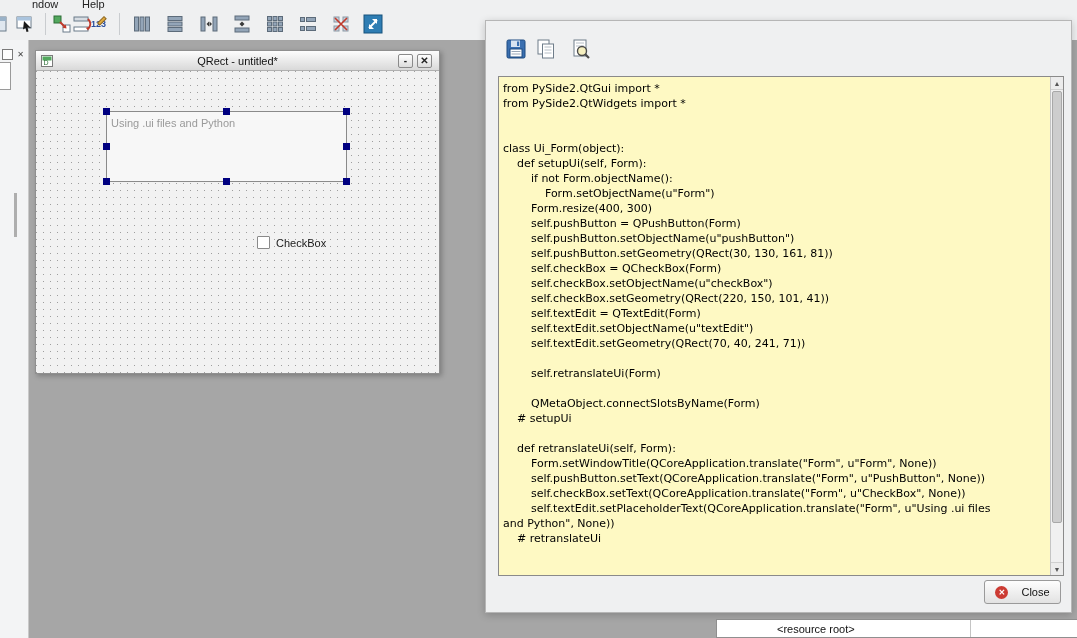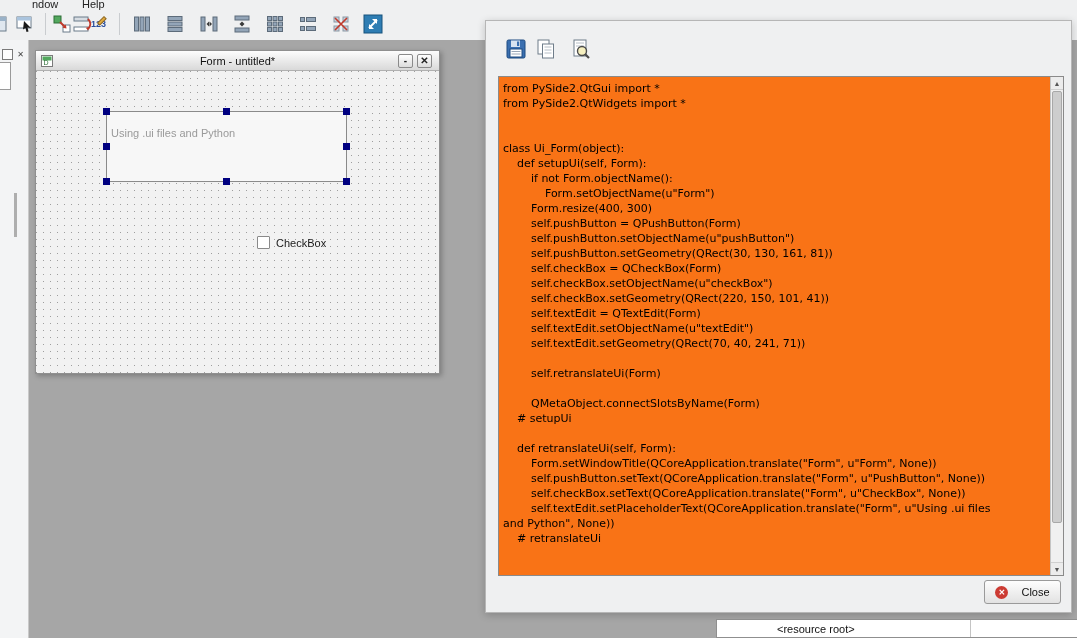--- a/index.html
+++ b/index.html
@@ -40,36 +40,36 @@
   .form-title { position:absolute; left:0; right:0; text-align:center; font-size:11px; color:#111; }
   .form-win-icon { position:absolute; left:5px; top:4px; width:12px; height:12px; }
   .win-btn { position:absolute; top:3px; width:15px; height:14px; border:1px solid #8a8a8a; border-radius:2px; background:linear-gradient(180deg,#ffffff,#dcdcdc); font-size:10px; line-height:12px; text-align:center; color:#222; font-weight:bold; }
   .win-btn.min { right:26px; }
   .win-btn.close { right:7px; }
 
   .form-body { position:absolute; top:20px; left:0; right:0; bottom:0; background:#f2f2f2;
     background-image:radial-gradient(circle,#9e9e9e 0.8px, transparent 0.9px);
     background-size:7px 7px; background-position:4px 4px; }
 
-  .w-textedit { position:absolute; left:70px; top:40px; width:241px; height:71px; background:#f7f7f7; border:1px solid #8a8a8a; padding:15px 4px; color:#9a9a9a; }
+  .w-textedit { position:absolute; left:70px; top:40px; width:241px; height:71px; background:#f7f7f7; border:1px solid #8a8a8a; padding:5px 4px; color:#9a9a9a; }
   .handle { position:absolute; width:7px; height:7px; background:#000080; }
   .h-tl{ left:-4px; top:-4px; } .h-tm{ left:50%; margin-left:-4px; top:-4px; } .h-tr{ right:-4px; top:-4px; }
   .h-ml{ left:-4px; top:50%; margin-top:-4px; } .h-mr{ right:-4px; top:50%; margin-top:-4px; }
   .h-bl{ left:-4px; bottom:-4px; } .h-bm{ left:50%; margin-left:-4px; bottom:-4px; } .h-br{ right:-4px; bottom:-4px; }
 
   .w-pushbutton { position:absolute; left:31px; top:132px; width:160px; height:73px; background:linear-gradient(180deg,#f8f8f8,#ededed); border:1px solid #9a9a9a; border-radius:3px; display:flex; align-items:center; justify-content:center; color:#111; }
   .w-checkbox { position:absolute; left:221px; top:151px; width:101px; height:41px; display:flex; align-items:center; }
   .cb-box { width:13px; height:13px; background:#ffffff; border:1px solid #8a8a8a; border-radius:1px; margin-right:6px; }
 
   
   .code-dialog { position:absolute; left:485px; top:20px; width:587px; height:593px; background:#eff0f1; border:1px solid #b6b6b6; box-shadow:0 2px 8px rgba(0,0,0,0.2); }
   .cd-icon { position:absolute; top:17px; width:22px; height:22px; }
   .cd-icon.save { left:19px; } .cd-icon.copy { left:49px; } .cd-icon.find { left:84px; }
 
-  .code-area { position:absolute; left:12px; top:55px; width:566px; height:500px; background:#f97316; border:1px solid #8a8a8a; overflow:hidden; }
+  .code-area { position:absolute; left:12px; top:55px; width:566px; height:500px; background:#fef9c3; border:1px solid #8a8a8a; overflow:hidden; }
   .code-pre { position:absolute; left:0; top:0; right:14px; padding:4px 0 0 4px; font-family:"DejaVu Sans", sans-serif; font-size:11px; line-height:15px; white-space:pre; color:#000; }
   .vscroll { position:absolute; top:0; right:0; bottom:0; width:13px; background:#f0f0f0; border-left:1px solid #c4c4c4; }
   .vs-btn { position:absolute; left:0; width:12px; height:13px; font-size:7px; color:#555; text-align:center; line-height:13px; background:#ececec; }
   .vs-up { top:0; border-bottom:1px solid #d0d0d0; } .vs-up::before{ content:"▲"; }
   .vs-down { bottom:0; border-top:1px solid #d0d0d0; } .vs-down::before{ content:"▼"; }
   .vs-thumb { position:absolute; left:1px; top:14px; width:10px; height:432px; background:#cdcdcd; border:1px solid #a8a8a8; border-radius:2px; }
 
   .close-button { position:absolute; right:10px; bottom:8px; width:77px; height:24px; border:1px solid #9a9a9a; border-radius:3px; background:linear-gradient(180deg,#fdfdfd,#e2e2e2); display:flex; align-items:center; justify-content:center; gap:13px; color:#111; cursor:default; }
   .close-red { width:13px; height:13px; border-radius:50%; background:#cc3b33; color:#fff; font-size:8px; line-height:13px; text-align:center; font-weight:bold; }
   .close-red::before{ content:"✕"; }
@@ -214,21 +214,21 @@
 
 <div class="form-window">
   <div class="form-titlebar">
     <span class="form-win-icon">
       <svg width="12" height="12" viewBox="0 0 12 12">
           <rect x="0.5" y="0.5" width="11" height="11" fill="#ffffff" stroke="#7a7a7a"></rect>
           <rect x="1.5" y="1.5" width="9" height="4" fill="#53a85e"></rect>
           <text x="2.5" y="10" font-size="7" fill="#2c6e36" font-family="sans-serif">D</text>
         </svg>
     </span>
-    <span class="form-title">Form - untitled*</span>
+    <span class="form-title">QRect - untitled*</span>
     <span class="win-btn min">-</span>
     <span class="win-btn close">✕</span>
   </div>
   <div class="form-body">
     <div class="w-textedit">
       <span>Using .ui files and Python</span>
       <span class="handle h-tl"></span>
       <span class="handle h-tm"></span>
       <span class="handle h-tr"></span>
       <span class="handle h-ml"></span>

